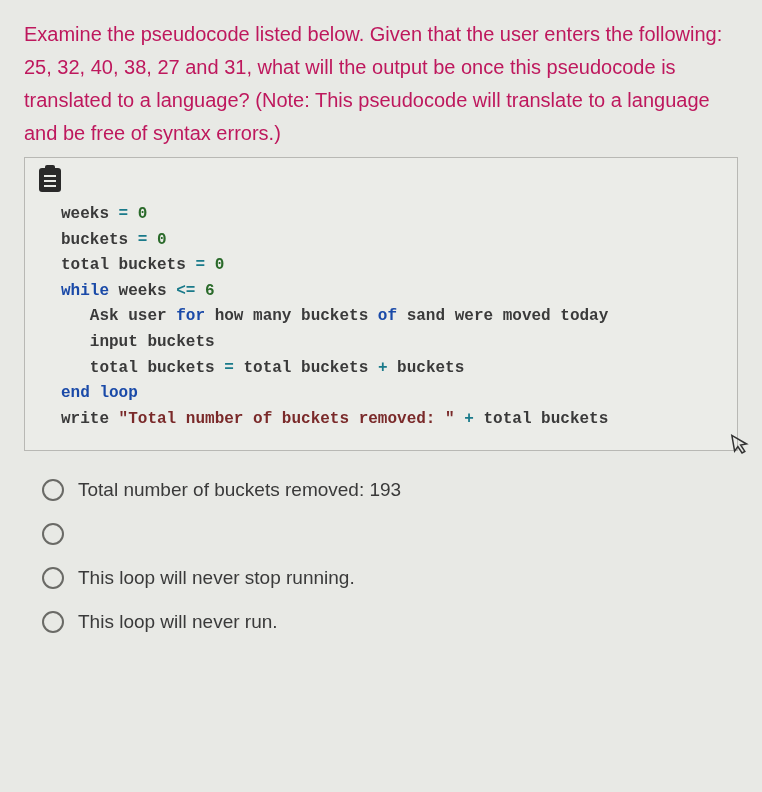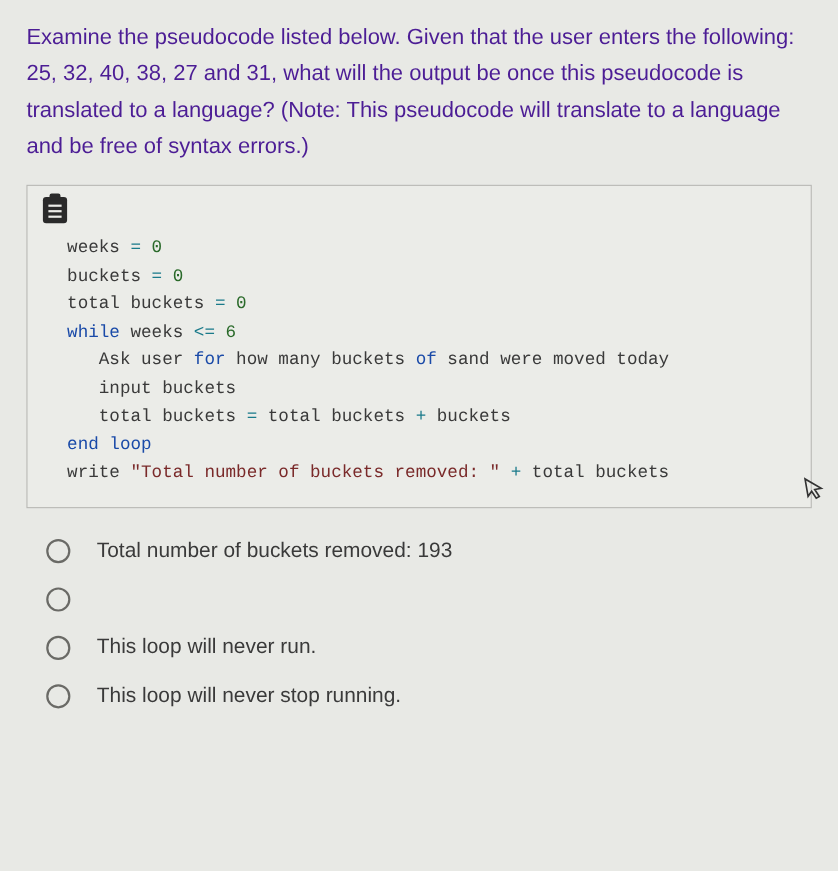--- a/index.html
+++ b/index.html
@@ -9,22 +9,22 @@
     background: #e8e9e5;
     font-family: Arial, Helvetica, sans-serif;
     color: #2a2a2a;
     padding: 18px 24px 18px 24px;
     position: relative;
     overflow: hidden;
   }
   .question-text {
     font-size: 20px;
     line-height: 1.65;
-    color: #4c1d95;
-    margin-bottom: 18px;
+    color: #be185d;
+    margin-bottom: 7px;
   }
   .code-box {
     border: 1px solid #b8b8b4;
     background: #ebece8;
     padding: 10px 14px 18px 14px;
     margin-bottom: 28px;
     position: relative;
   }
   .clipboard-icon {
     width: 22px;
@@ -52,30 +52,31 @@
     background: #ebece8;
     margin-bottom: 3px;
   }
   .code {
     font-family: "Courier New", monospace;
     font-size: 16px;
     line-height: 1.6;
     color: #3a3a3a;
     white-space: pre;
     padding-left: 22px;
+    font-weight: bold;
   }
   .kw-blue { color: #1a4aa8; }
   .kw-teal { color: #1a7a8a; }
   .kw-str  { color: #7a2a2a; }
   .kw-num  { color: #2a6a2a; }
   .options { padding-left: 18px; }
   .option {
     display: flex;
     align-items: center;
-    gap: 24px;
+    gap: 14px;
     margin-bottom: 22px;
   }
   .radio {
     width: 22px;
     height: 22px;
     border: 2px solid #6a6a66;
     border-radius: 50%;
     background: transparent;
     flex-shrink: 0;
   }
@@ -119,25 +120,25 @@
 <div class="options">
   <div class="option">
     <div class="radio"></div>
     <div class="option-label">Total number of buckets removed: 193</div>
   </div>
   <div class="option">
     <div class="radio"></div>
   </div>
   <div class="option">
     <div class="radio"></div>
-    <div class="option-label">This loop will never run.</div>
+    <div class="option-label">This loop will never stop running.</div>
   </div>
   <div class="option">
     <div class="radio"></div>
-    <div class="option-label">This loop will never stop running.</div>
+    <div class="option-label">This loop will never run.</div>
   </div>
 </div>
 
 <div class="cursor">
   <svg width="18" height="24" viewBox="0 0 18 24">
     <path d="M2 2 L2 18 L6 14 L9 21 L12 20 L9 13 L15 13 Z" fill="none" stroke="#333" stroke-width="1.5"></path>
   </svg>
 </div>
 
 </body></html>

